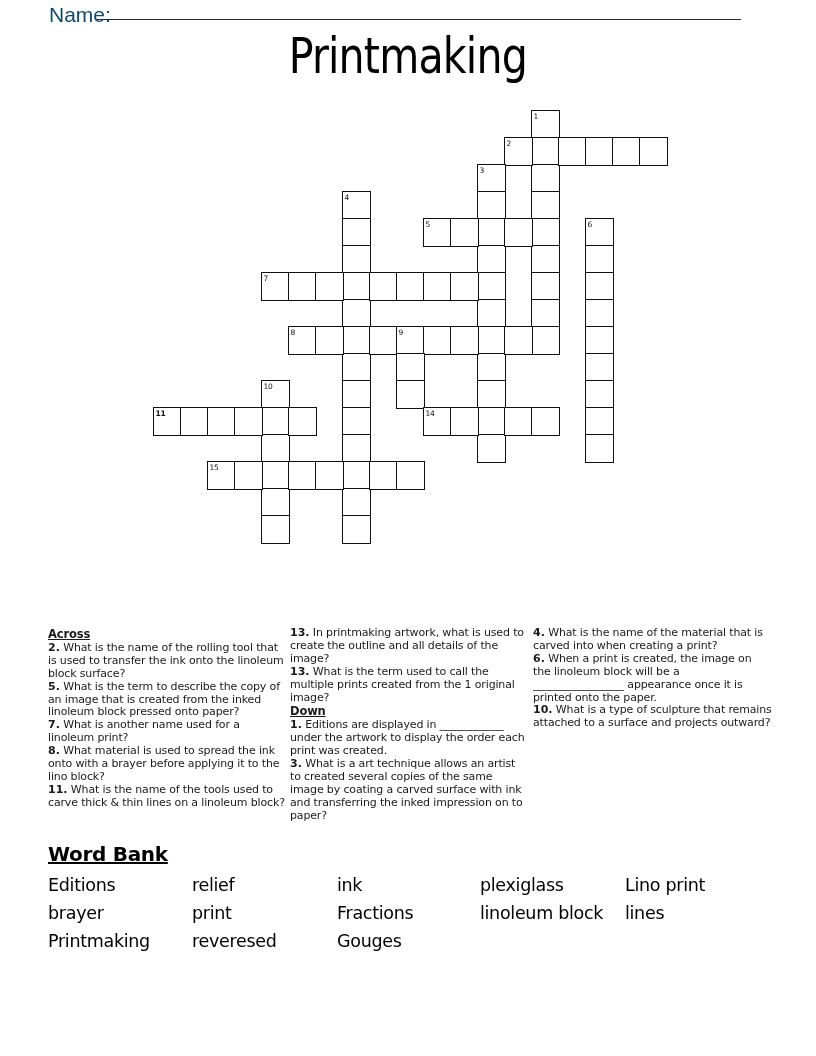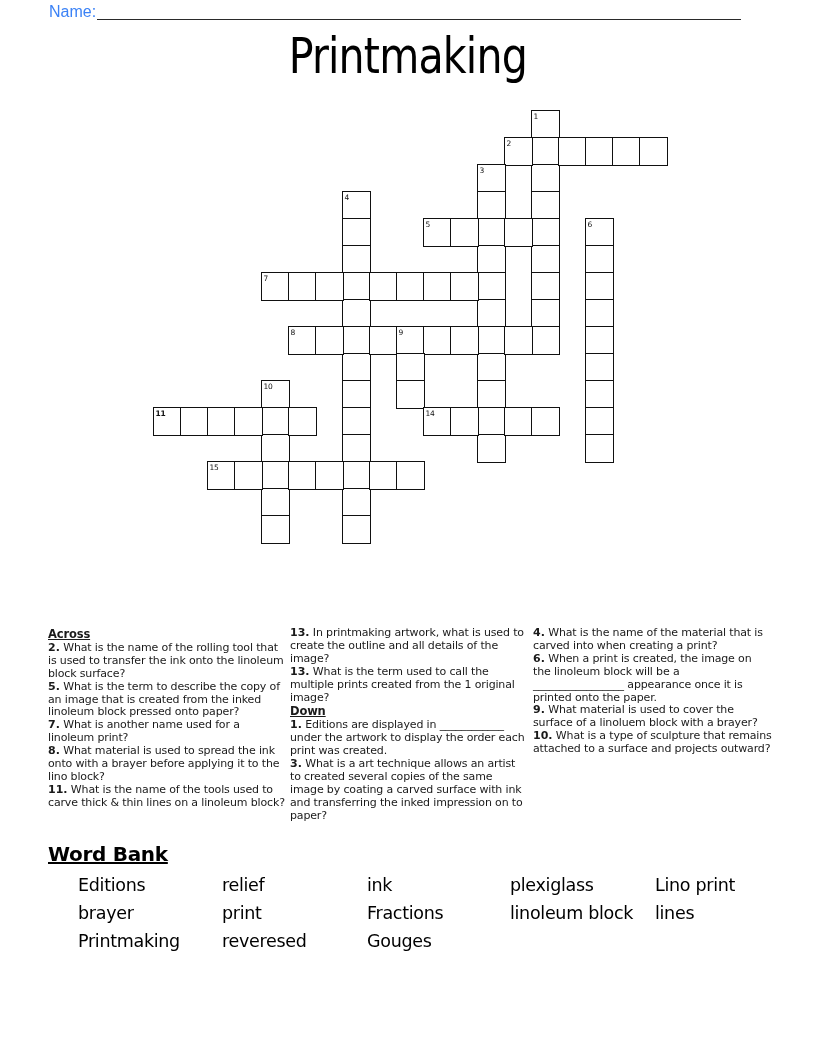--- a/index.html
+++ b/index.html
@@ -5,21 +5,21 @@
   html,body{margin:0;padding:0;}
   body{
     width:816px;height:1056px;background:#ffffff;color:#000;
     font-family:"DejaVu Sans", sans-serif;position:relative;overflow:hidden;
   }
   .page{position:absolute;inset:0;}
 
   
   .name-label{
     position:absolute;left:49px;top:3px;
-    font-family:"Liberation Sans", sans-serif;font-size:16px;color:#3b82f6;
+    font-family:"Liberation Sans", sans-serif;font-size:21px;color:#0c4a6e;
   }
   .name-line{
     position:absolute;left:97px;top:2px;width:644px;height:17px;
     border-bottom:1.6px solid #2a2a2a;
   }
 
   
   .title{position:absolute;left:0;right:0;top:28px;margin:0;text-align:center;
     font-size:49px;font-weight:500;line-height:58px;}
   .title-inner{display:inline-block;transform:scaleX(0.84);transform-origin:50% 50%;letter-spacing:-1px;}
@@ -43,21 +43,21 @@
   .clue-col-2{left:533px;}
   .clue-header{font-weight:bold;text-decoration:underline;font-size:11.5px;margin:1px 0 1px 0;}
   .clue{margin:0;}
   .clue b{letter-spacing:0;}
 
   
   .wb-title{position:absolute;left:48px;top:842px;font-size:20px;font-weight:bold;
     text-decoration:underline;letter-spacing:-0.3px;}
   .wb{position:absolute;left:48px;top:871px;width:724px;}
   .wb-row{display:grid;grid-template-columns:144px 145px 143px 145px auto;height:28px;
-    font-size:17.5px;letter-spacing:-0.3px;align-items:center;margin-left:30px;}
+    font-size:17.5px;letter-spacing:-0.3px;align-items:center;}
   .wb-word{white-space:nowrap;}
 </style>
 </head>
 <body>
 
 <div class="page">
 
   <span class="name-label">Name:</span>
   <div class="name-line"></div>
 
@@ -178,21 +178,20 @@
       <div class="clue-col clue-col-1">
         <p class="clue"><b>13.</b> In printmaking artwork, what is used to create the outline and all details of the image?</p>
         <p class="clue"><b>13.</b> What is the term used to call the multiple prints created from the 1 original image?</p>
         <div class="clue-header">Down</div>
         <p class="clue"><b>1.</b> Editions are displayed in ____________ under the artwork to display the order each print was created.</p>
         <p class="clue"><b>3.</b> What is a art technique allows an artist to created several copies of the same image by coating a carved surface with ink and transferring the inked impression on to paper?</p>
       </div>
       <div class="clue-col clue-col-2">
         <p class="clue"><b>4.</b> What is the name of the material that is carved into when creating a print?</p>
         <p class="clue"><b>6.</b> When a print is created, the image on the linoleum block will be a _________________ appearance once it is printed onto the paper.</p>
-        <p class="clue"><b>9.</b> What material is used to cover the surface of a linoluem block with a brayer?</p>
         <p class="clue"><b>10.</b> What is a type of sculpture that remains attached to a surface and projects outward?</p>
       </div>
     </div>
 
   <div class="wb-title"><span>Word Bank</span></div>
   <div id="wordbank" class="wb">
       <div class="wb-row">
         <span class="wb-word">Editions</span>
         <span class="wb-word">relief</span>
         <span class="wb-word">ink</span>

